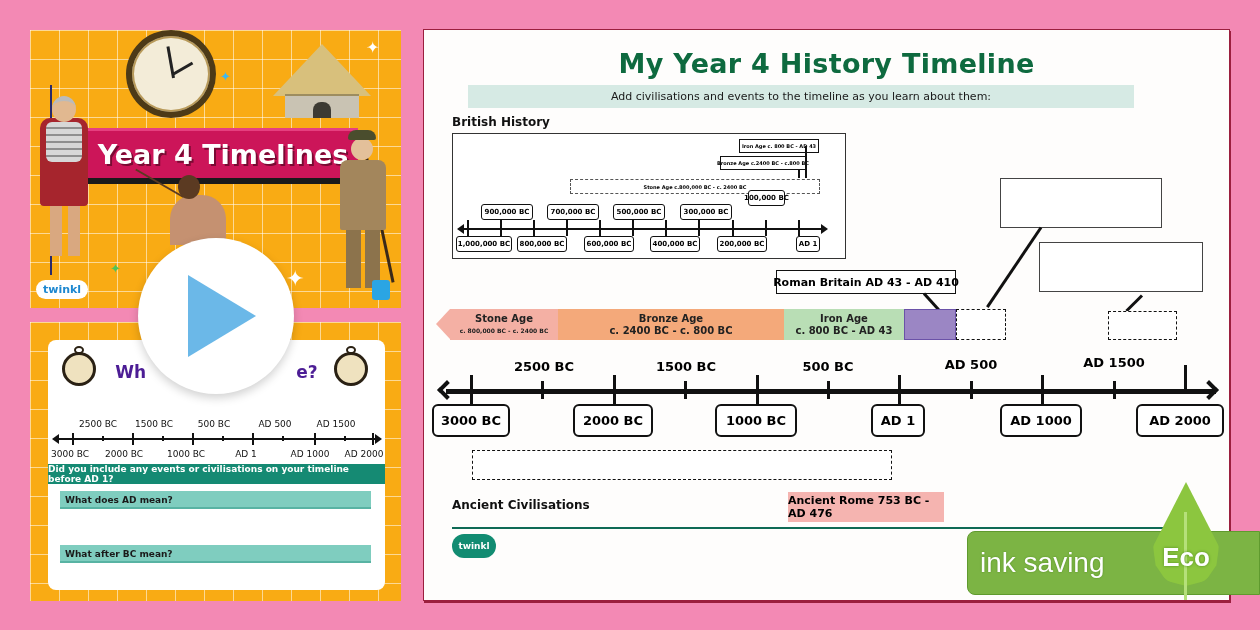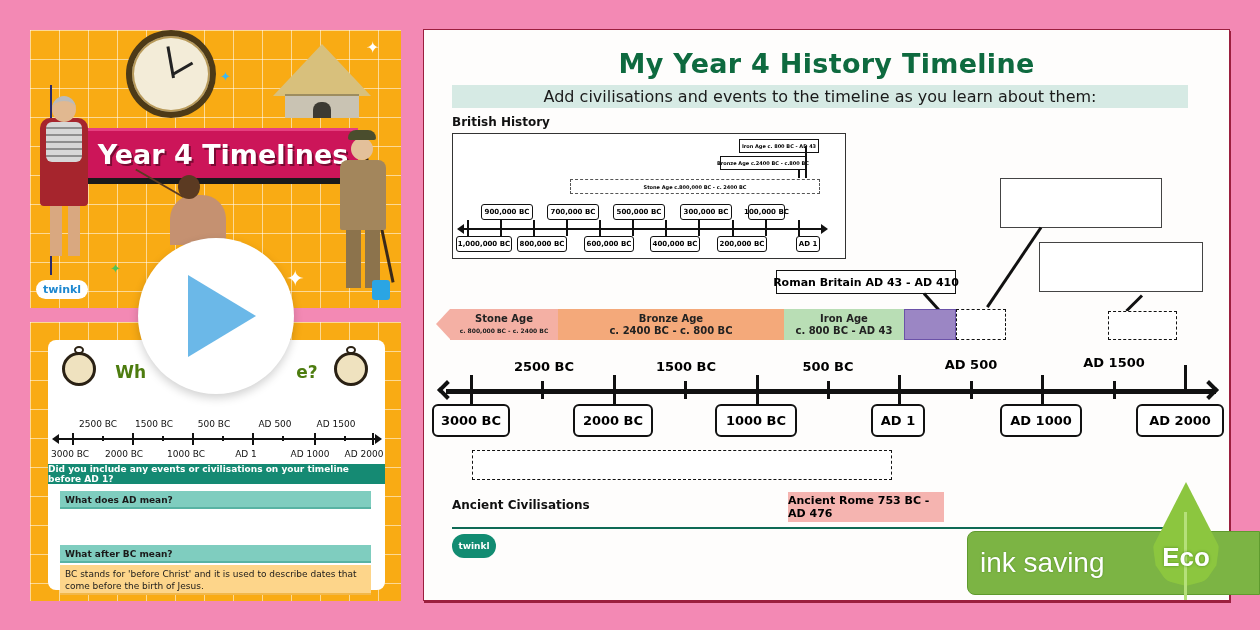--- a/index.html
+++ b/index.html
@@ -87,21 +87,21 @@
     border-left: 68px solid #6bb8e8;
   }
 
   
   .card {
     position: absolute; left: 18px; top: 18px; width: 337px; height: 250px;
     background: #fff; border-radius: 8px;
   }
   .card-title {
     position: absolute; left: 0; top: 22px; width: 100%; text-align: center;
-    color: #4d7c0f; font-weight: bold; font-size: 17px;
+    color: #4c1d95; font-weight: bold; font-size: 17px;
   }
   .pocketwatch {
     position: absolute; width: 34px; height: 38px;
   }
   .pocketwatch .face { position:absolute; left:0; top:6px; width:34px; height:34px; border-radius:50%; background:#efe2bf; border:3px solid #2a2114; }
   .pocketwatch .ring { position:absolute; left:12px; top:0; width:10px; height:8px; border-radius:50%; border:2px solid #2a2114; }
   .mini-timeline { position:absolute; left:2px; top:78px; width:334px; height:44px; }
   .mini-timeline .line { position:absolute; left:6px; top:20px; width:320px; height:2px; background:#111; }
   .mini-timeline .arr-l { position:absolute; left:2px; top:16px; width:0; height:0; border-top:5px solid transparent; border-bottom:5px solid transparent; border-right:7px solid #111; }
   .mini-timeline .arr-r { position:absolute; right:2px; top:16px; width:0; height:0; border-top:5px solid transparent; border-bottom:5px solid transparent; border-left:7px solid #111; }
@@ -123,22 +123,22 @@
   
   .sheet {
     position: absolute; left: 423px; top: 29px; width: 807px; height: 572px;
     background: #fefdfc; border: 1px solid #9b1f3e; box-shadow: 1px 2px 0 #9b1f3e;
   }
   .sheet-title {
     position: absolute; left: 0; top: 18px; width: 100%; text-align: center;
     color: #0e6a3f; font-weight: bold; font-size: 27px; letter-spacing: 0.3px;
   }
   .subtitle-bar {
-    position: absolute; left: 28px; top: 55px; width: 736px; height: 23px;
-    background: #d6eae4; color: #1a1a1a; font-size: 16px;
+    position: absolute; left: 44px; top: 55px; width: 666px; height: 23px;
+    background: #d6eae4; color: #1a1a1a; font-size: 11px;
     display:flex; align-items:center; justify-content:center;
   }
   .section-label { position:absolute; font-weight: bold; font-size: 12px; color:#111; }
 
   .bh-box {
     position:absolute; left: 28px; top: 103px; width: 394px; height: 126px;
     border: 1.5px solid #333; background:#fff;
   }
   .bh-box .axis { position:absolute; left: 8px; top: 94px; width: 362px; height: 2px; background:#111; }
   .bh-box .arr-l { position:absolute; left: 4px; top: 90px; width:0; height:0; border-top:5px solid transparent; border-bottom:5px solid transparent; border-right:7px solid #111; }
@@ -303,21 +303,20 @@
       <span class="lbl bot" style="left:136px;">1000 BC</span>
       <span class="lbl bot" style="left:196px;">AD 1</span>
       <span class="lbl bot" style="left:260px;">AD 1000</span>
       <span class="lbl bot" style="left:314px;">AD 2000</span>
     </div>
 
     <div class="question-bar">Did you include any events or civilisations on your timeline before AD 1?</div>
 
     <div class="qa q" style="top:151px;">What does AD mean?</div>
     <div class="qa q" style="top:205px;">What after BC mean?</div>
-    <div class="qa a" style="top:225px;">BC stands for 'before Christ' and it is used to describe dates that come before the birth of Jesus.</div>
   </div>
 </div>
 
 <div class="play-btn">
   <div class="tri"></div>
 </div>
 
 <div class="sheet">
   <div class="sheet-title">My Year 4 History Timeline</div>
   <div class="subtitle-bar">Add civilisations and events to the timeline as you learn about them:</div>
@@ -343,21 +342,21 @@
     <div class="tick" style="left:212px;"></div>
     <div class="tick" style="left:245px;"></div>
     <div class="tick" style="left:279px;"></div>
     <div class="tick" style="left:312px;"></div>
     <div class="tick" style="left:345px;"></div>
 
     <div class="yr" style="left:28px;top:70px;width:52px;">900,000 BC</div>
     <div class="yr" style="left:94px;top:70px;width:52px;">700,000 BC</div>
     <div class="yr" style="left:160px;top:70px;width:52px;">500,000 BC</div>
     <div class="yr" style="left:227px;top:70px;width:52px;">300,000 BC</div>
-    <div class="yr" style="left:295px;top:70px;width:37px;">100,000 BC</div>
+    <div class="yr" style="left:295px;top:56px;width:37px;">100,000 BC</div>
 
     <div class="yr" style="left:3px;top:102px;width:56px;">1,000,000 BC</div>
     <div class="yr" style="left:64px;top:102px;width:50px;">800,000 BC</div>
     <div class="yr" style="left:131px;top:102px;width:50px;">600,000 BC</div>
     <div class="yr" style="left:197px;top:102px;width:50px;">400,000 BC</div>
     <div class="yr" style="left:264px;top:102px;width:50px;">200,000 BC</div>
     <div class="yr" style="left:343px;top:102px;width:24px;">AD 1</div>
   </div>
 
   <div class="empty-box" style="left:576px;top:148px;width:162px;height:50px;"></div>

